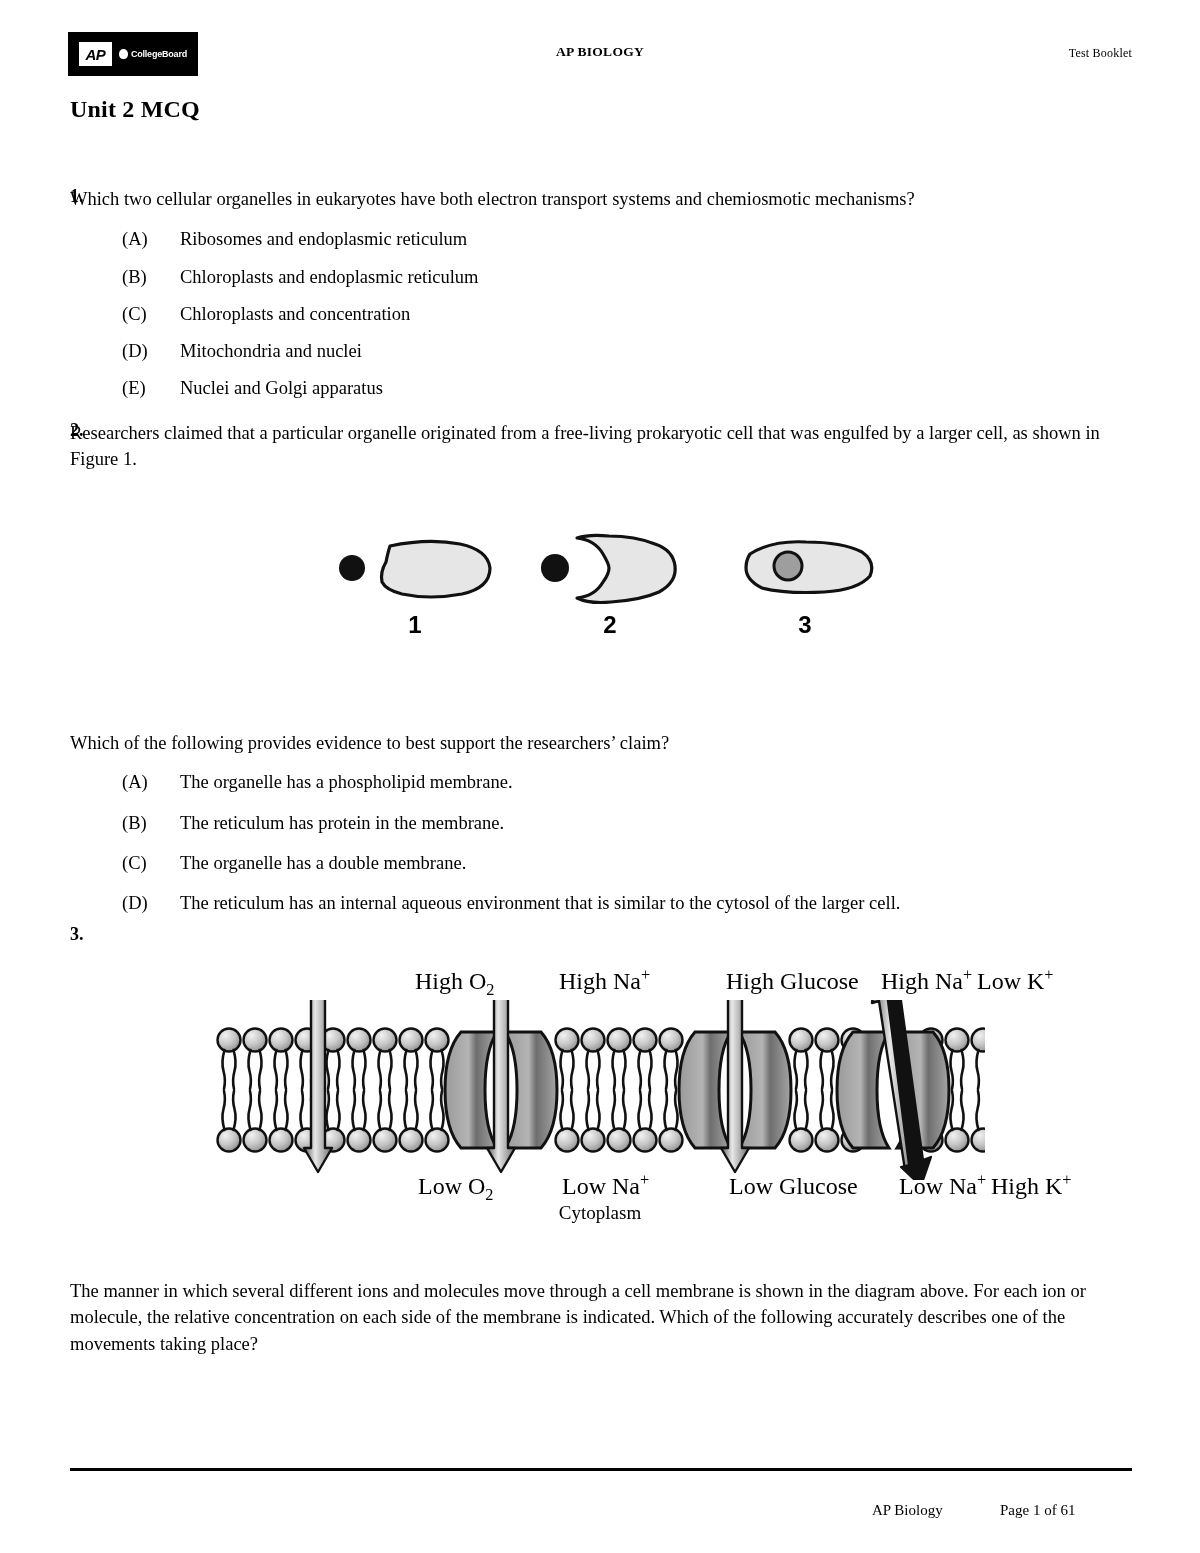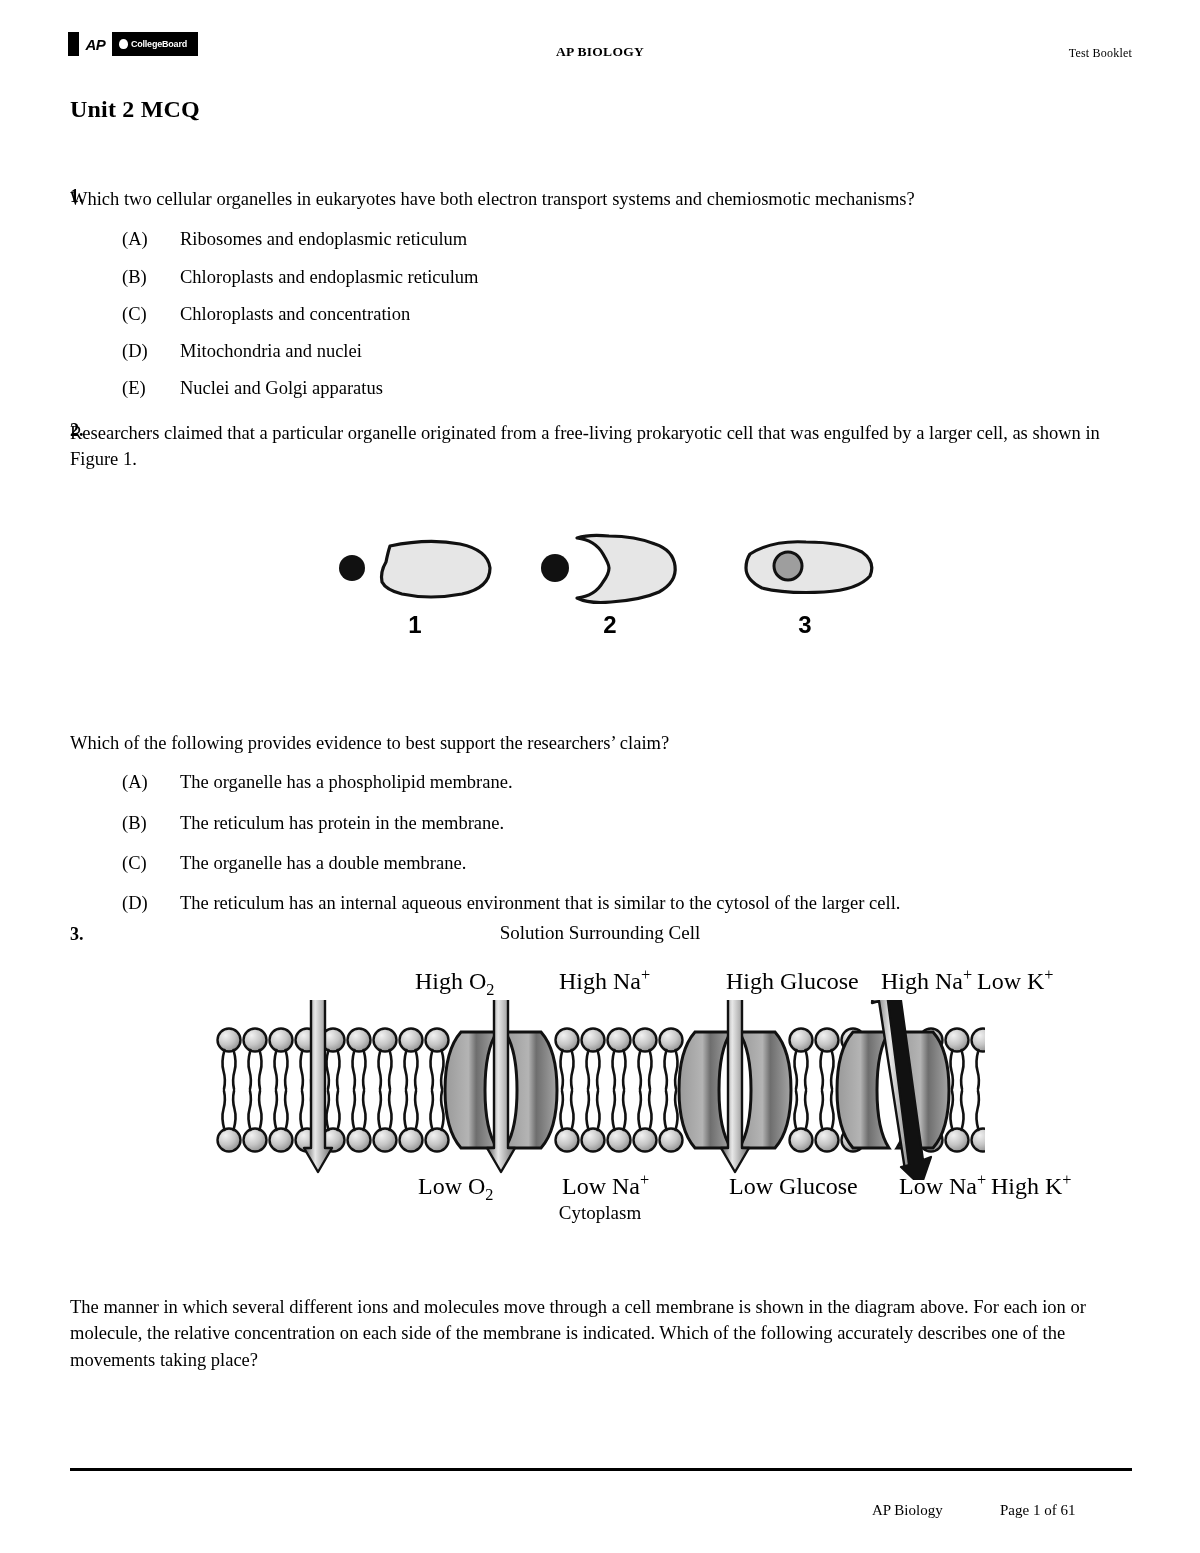--- a/index.html
+++ b/index.html
@@ -16,21 +16,21 @@
 
   
   .page-header {
     position: absolute;
     top: 28px; left: 0; right: 0;
     height: 46px;
   }
   .ap-logo {
     position: absolute;
     left: 68px; top: 4px;
-    width: 130px; height: 24px;
+    width: 130px; height: 44px;
     background: #000000;
     display: flex;
     align-items: center;
     padding: 4px 11px;
   }
   .ap-logo-mark {
     width: 47px; height: 24px;
     background: #ffffff;
     display: flex;
     align-items: center;
@@ -302,21 +302,20 @@
     <div class="choice" style="margin-bottom:14px;">
       <div class="choice-letter">(D)</div>
       <div class="choice-text">The reticulum has an internal aqueous environment that is similar to the cytosol of the larger cell.</div>
     </div>
   </div>
 </div>
 
 <div class="q-num" style="position:absolute; top:924px; left:0; width:52px;">3.</div>
 
 <div class="membrane-fig" style="top:922px;">
-  <div class="mf-title">Solution Surrounding Cell</div>
   <div class="mf-bottom-title" style="bottom:28px;">Cytoplasm</div>
 
   <div class="mf-label" style="left:415px; top:46px;">
     <span>High O</span><sub>2</sub>
   </div>
   <div class="mf-label" style="left:559px; top:46px;">
     <span>High Na</span><sup>+</sup>
   </div>
   <div class="mf-label" style="left:726px; top:46px;">
     <span>High Glucose</span>
@@ -455,21 +454,21 @@
       <g>
         <path d="M671 -14 L684 -14 L708 160 L716 157 L706 186 L686 167 L694 165 Z" fill="#111111" stroke="#111" stroke-width="2.2" stroke-linejoin="round"></path>
       </g>
     </svg>
   </div>
 </div>
 
 <div class="q-block" style="top:1278px;">
   <div class="q-row">
     <div class="q-num"></div>
-    <div class="q-stem" style="padding-right:66px;margin-top:16px;">The manner in which several different ions and molecules move through a cell membrane is shown in the diagram above. For each ion or molecule, the relative concentration on each side of the membrane is indicated. Which of the following accurately describes one of the movements taking place?</div>
+    <div class="q-stem" style="padding-right:66px;">The manner in which several different ions and molecules move through a cell membrane is shown in the diagram above. For each ion or molecule, the relative concentration on each side of the membrane is indicated. Which of the following accurately describes one of the movements taking place?</div>
   </div>
 </div>
 
 <div class="footer-rule"></div>
 <div class="footer">
   <div class="footer-left">AP Biology</div>
   <div class="footer-right">Page 1 of 61</div>
 </div>
 
 </body></html>

